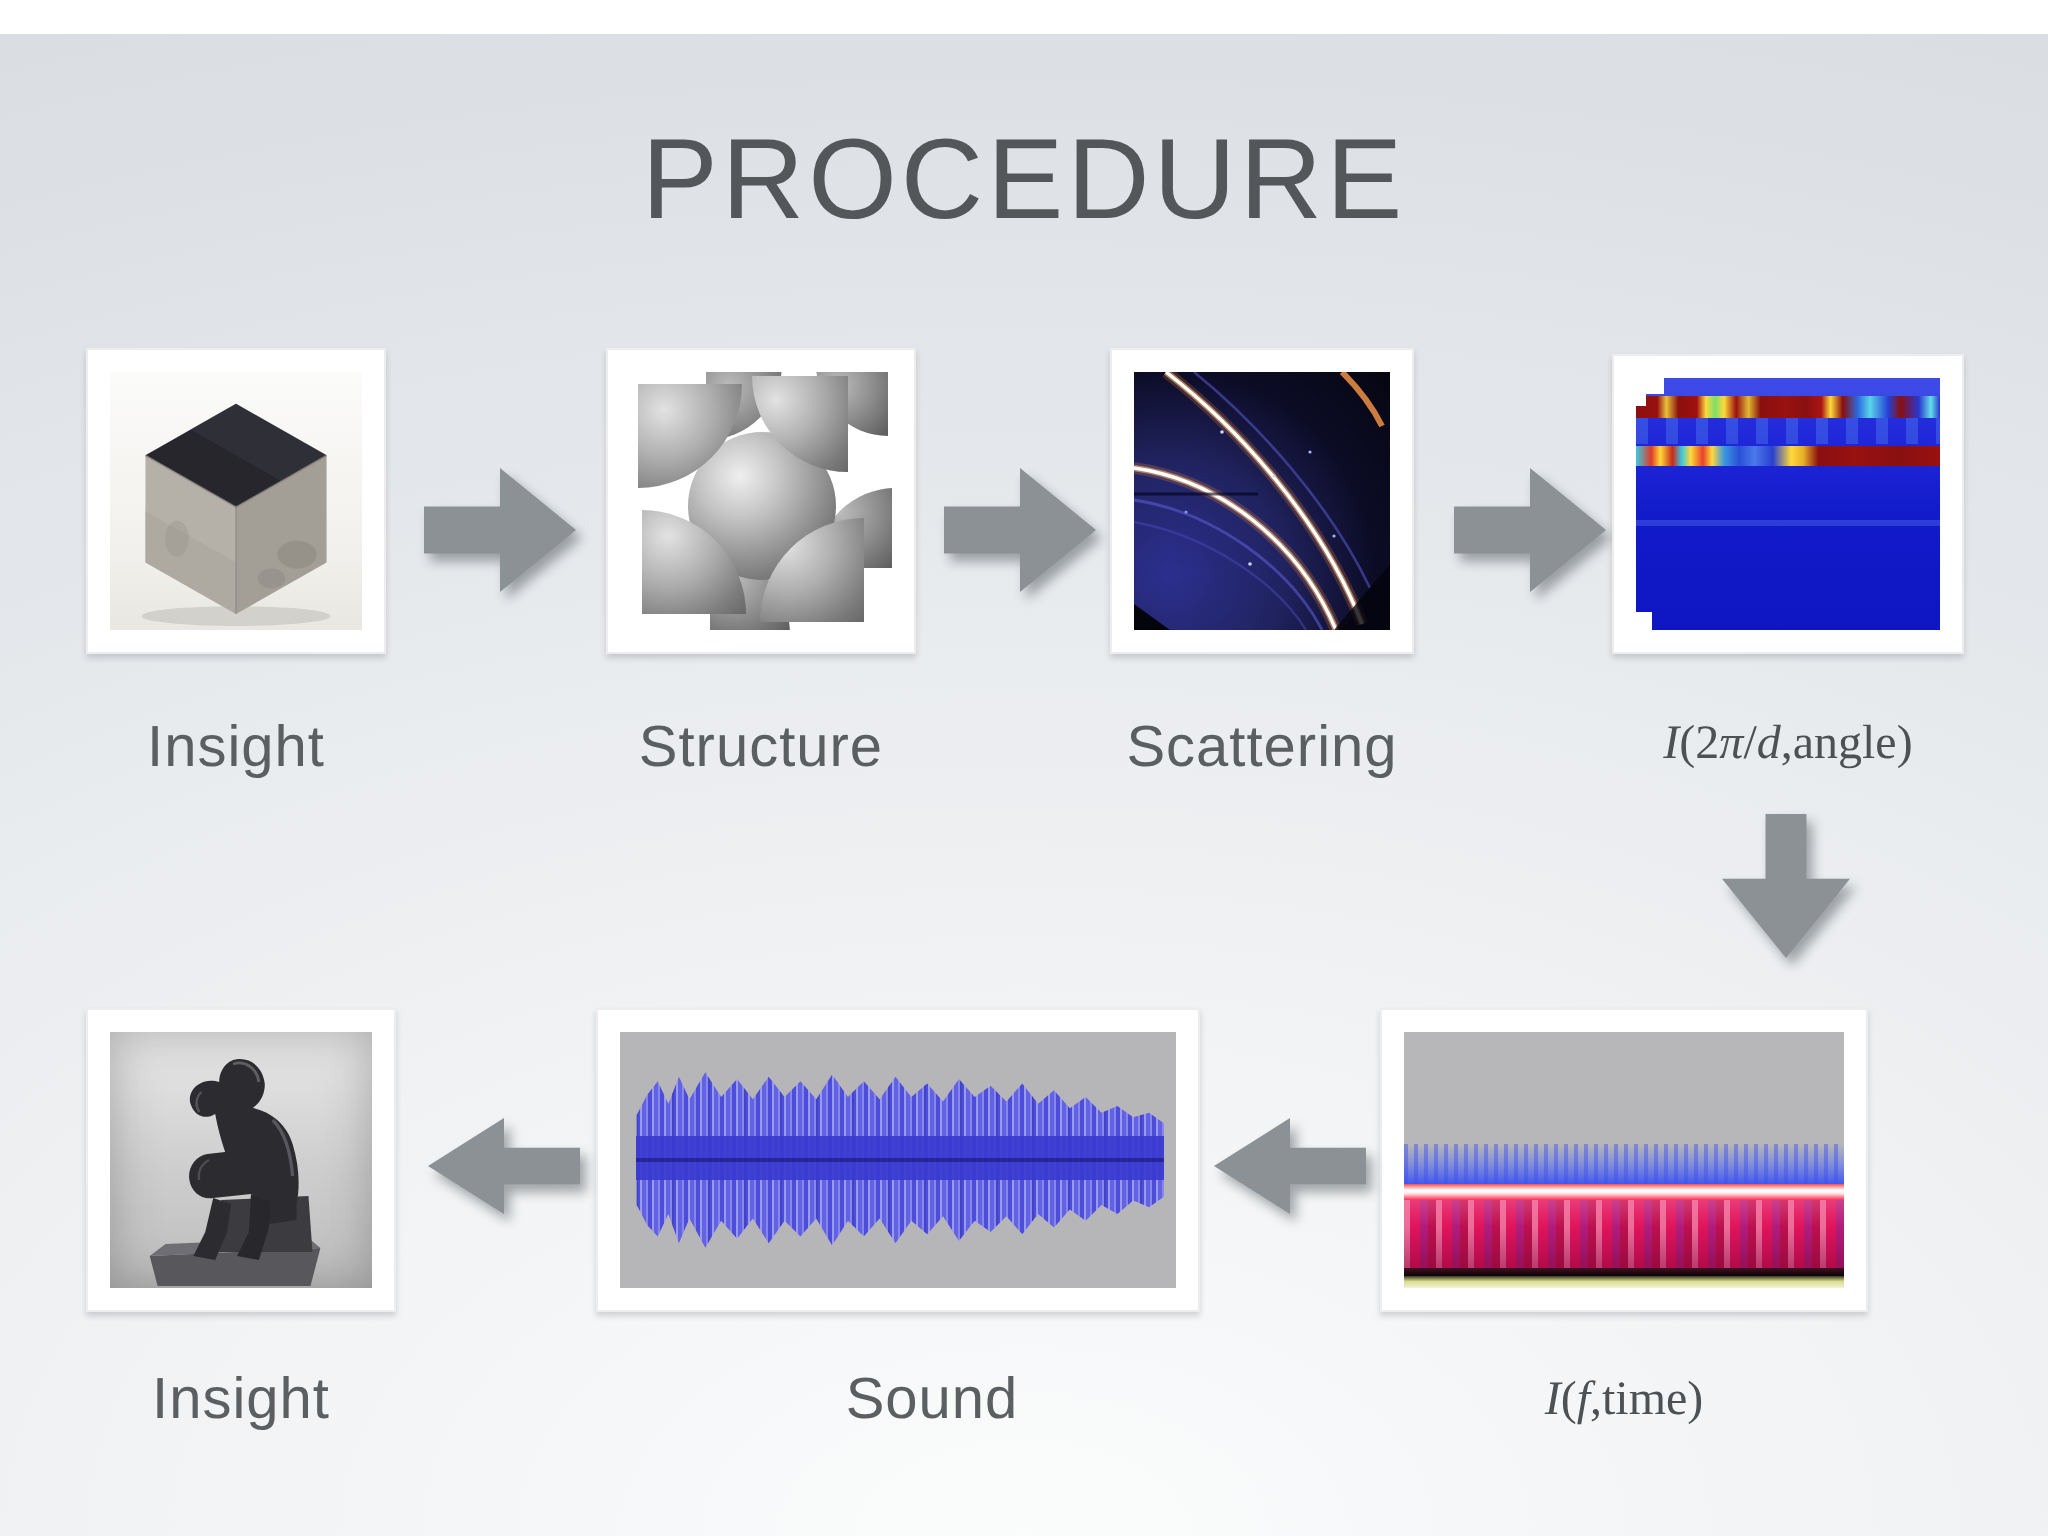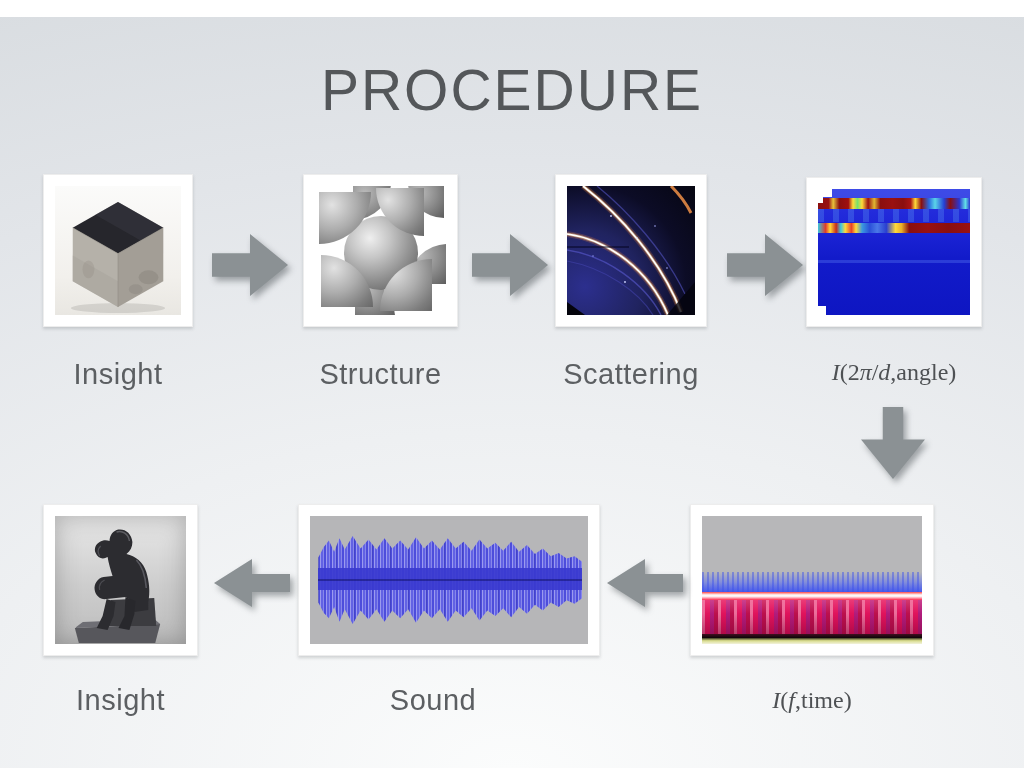--- a/index.html
+++ b/index.html
@@ -208,21 +208,21 @@
       <div class="shape"></div>
     </div>
 
   <figure class="polaroid" style="left:298px;top:487px;width:302px;height:152px;margin:0;">
     <div class="photo ph-wave">
       <div class="wave-env"></div>
       <div class="wave-core"></div>
       <div class="wave-mid"></div>
     </div>
   </figure>
-  <div class="caption" style="left:282px;top:666px;width:302px;">Sound</div>
+  <div class="caption" style="left:315px;top:666px;width:302px;">Sound</div>
 
   <div class="arrowbox arrow-left" style="left:214px;top:542px;width:76px;height:48px;">
       <div class="shape"></div>
     </div>
 
   <figure class="polaroid" style="left:43px;top:487px;width:155px;height:152px;margin:0;">
     <div class="photo ph-think">
       <svg viewBox="0 0 132 128" width="100%" height="100%" preserveAspectRatio="none">
         <path d="M20,112 L106,108 L101,127 L24,127 Z" fill="#57575c"></path>
         <path d="M20,112 L106,108 L100,103 L28,106 Z" fill="#6e6e74"></path>

